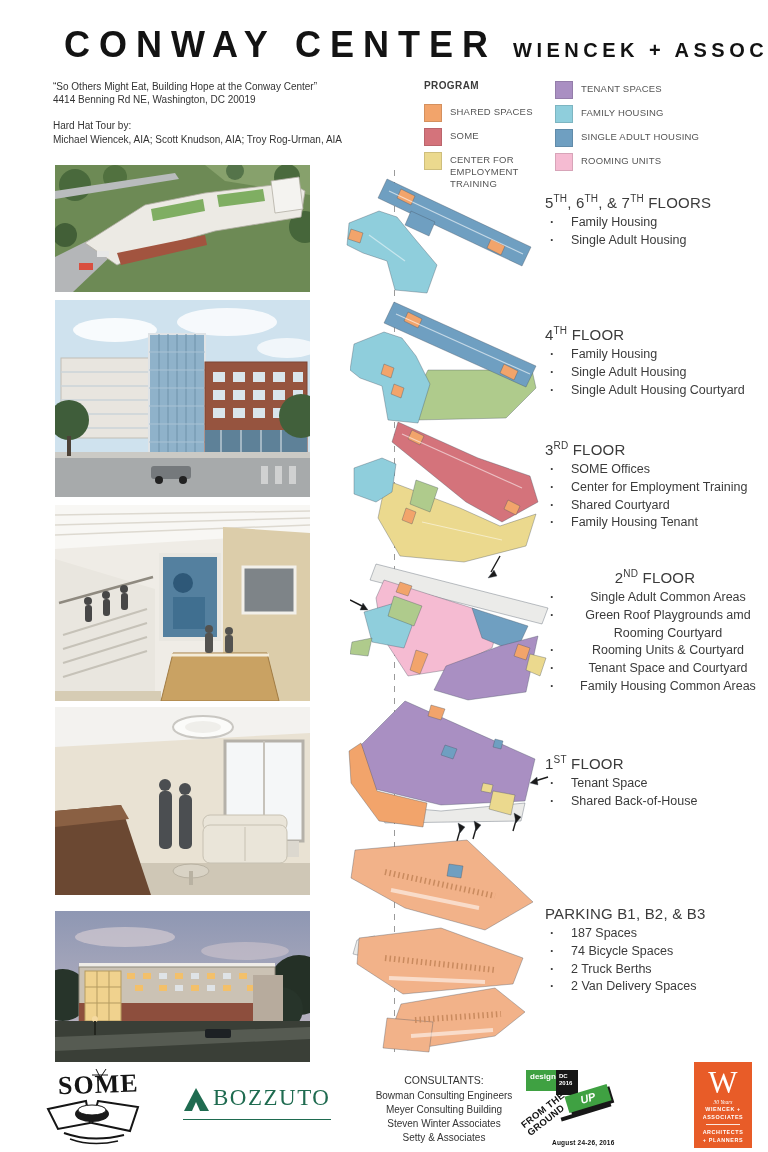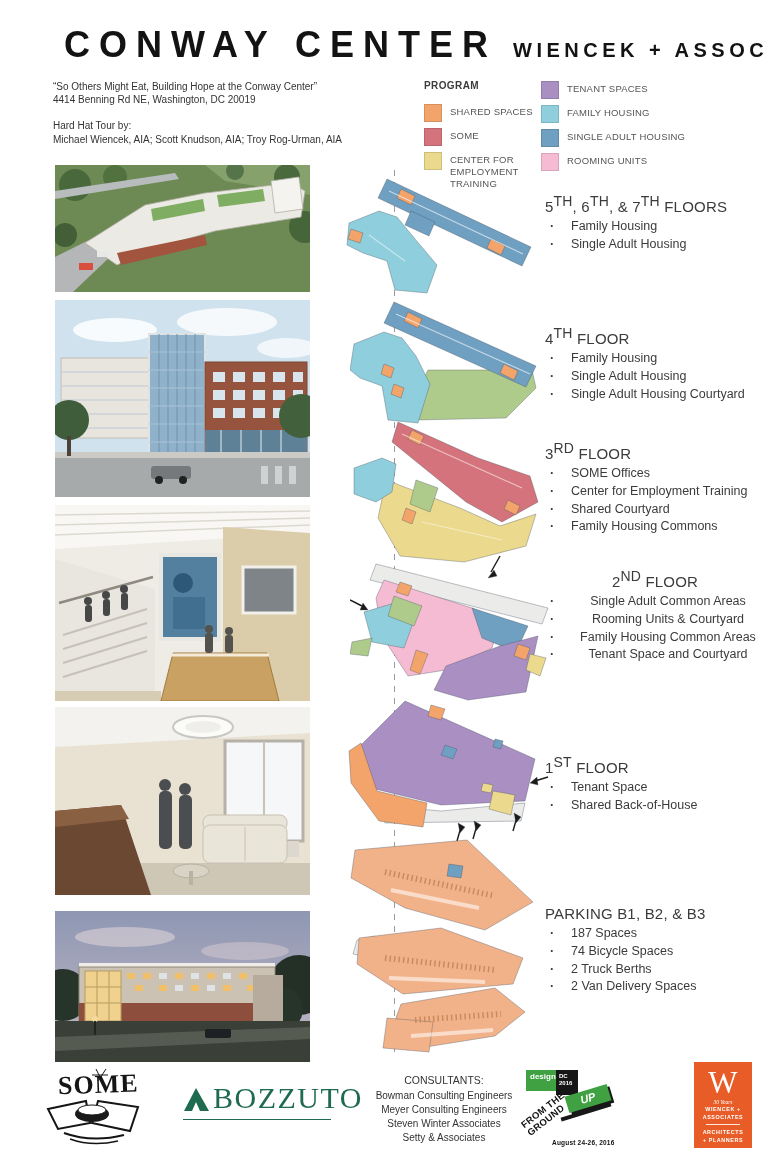--- a/index.html
+++ b/index.html
@@ -13,21 +13,21 @@
 
   
   .intro{position:absolute;left:53px;top:80px;width:330px;font-size:10px;line-height:1.32;color:#333;}
   .intro .blk{margin-bottom:13px;}
 
   
   .legend{position:absolute;left:424px;top:80px;width:340px;}
   .legend h2{margin:0 0 8px 0;font-size:10px;font-weight:700;letter-spacing:.4px;color:#3c3c3c;}
   .lg-col{position:absolute;}
   .lg-col.c1{left:0;top:24px;width:118px;}
-  .lg-col.c2{left:117px;top:1px;width:200px;}
+  .lg-col.c2{left:131px;top:1px;width:200px;}
   .lg-item{display:flex;align-items:flex-start;margin-bottom:6px;}
   .sw{width:16px;height:16px;flex:0 0 16px;margin-right:8px;border:1px solid rgba(0,0,0,.12);}
   .lg-item span.lbl{font-size:9.5px;line-height:1.25;color:#555;letter-spacing:.2px;padding-top:2px;}
 
   
   .photo{position:absolute;left:55px;width:255px;overflow:hidden;}
   .photo svg{display:block;width:100%;height:100%;}
 
   
   .siteline{position:absolute;left:394px;top:170px;width:1px;height:888px;
@@ -40,31 +40,31 @@
   .f-shared{fill:var(--c-shared);} .f-some{fill:var(--c-some);} .f-cet{fill:var(--c-cet);}
   .f-tenant{fill:var(--c-tenant);} .f-family{fill:var(--c-family);} .f-single{fill:var(--c-single);}
   .f-rooming{fill:var(--c-rooming);} .f-park{fill:var(--c-parking);}
   .f-green{fill:var(--c-courtyard);} .f-grey{fill:var(--c-grey);}
   .arrow{fill:#1a1a1a;stroke:none;}
   .aline{stroke:#1a1a1a;stroke-width:1.4;}
 
   
   .floor-sec{position:absolute;left:545px;width:220px;}
   .floor-sec h3{margin:0 0 3px 0;font-size:15px;font-weight:400;color:#3b3b3b;letter-spacing:.2px;}
-  .floor-sec h3 sup{font-size:14px;}
+  .floor-sec h3 sup{font-size:10px;}
   .floor-sec ul{margin:0;padding:0;list-style:none;}
   .floor-sec li{position:relative;padding-left:26px;font-size:12.5px;line-height:1.42;color:#3b3b3b;}
   .floor-sec li::before{content:"\00b7";position:absolute;left:5px;top:0;font-weight:700;}
 
   
   .some-logo{position:absolute;left:44px;top:1067px;width:102px;height:82px;}
   .bozzuto{position:absolute;left:183px;top:1082px;width:152px;height:40px;}
   .bozzuto .row{display:flex;align-items:center;height:32px;}
   .bozzuto .tri{width:27px;height:27px;flex:0 0 27px;}
-  .bozzuto .wd{font-family:"Liberation Serif",serif;font-size:30px;letter-spacing:1.5px;color:var(--c-bozzuto);margin-left:3px;}
+  .bozzuto .wd{font-family:"Liberation Serif",serif;font-size:23px;letter-spacing:1.5px;color:var(--c-bozzuto);margin-left:3px;}
   .bozzuto .ul{position:absolute;left:0;right:4px;bottom:2px;height:1px;background:var(--c-bozzuto);}
   .consultants{position:absolute;left:366px;top:1073px;width:156px;text-align:center;font-size:10px;line-height:1.42;color:#333;}
   .consultants .t{font-size:10.5px;margin-bottom:1px;}
   .eventlogo{position:absolute;left:522px;top:1062px;width:102px;height:90px;font-weight:700;color:#111;}
   .eventlogo .design{position:absolute;left:4px;top:8px;background:var(--c-event_green);color:#fff;font-size:8px;padding:3px 4px 10px 4px;width:22px;line-height:1;}
   .eventlogo .dc{position:absolute;left:34px;top:8px;background:#161616;color:#fff;font-size:6px;line-height:1.2;padding:3px 3px 8px 3px;width:16px;}
   .eventlogo .plate{position:absolute;left:44px;top:28px;width:44px;height:17px;background:var(--c-event_green);transform:rotate(-17deg);color:#fff;font-size:11px;font-style:italic;text-align:center;line-height:17px;box-shadow:2px 3px 0 #181818;}
   .eventlogo .plate2{position:absolute;left:38px;top:48px;width:52px;height:4px;background:#181818;transform:rotate(-17deg);}
   .eventlogo .fromthe{position:absolute;left:-2px;top:42px;transform:rotate(-38deg);font-size:9.5px;line-height:1.05;letter-spacing:.3px;}
   .eventlogo .date{position:absolute;left:30px;bottom:6px;font-size:6.5px;letter-spacing:.2px;}
@@ -460,31 +460,32 @@
       <li>Single Adult Housing Courtyard</li>
     </ul>
   </section>
 
   <section class="floor-sec" style="top:440px;">
     <h3>3<sup>RD</sup> FLOOR</h3>
     <ul>
       <li>SOME Offices</li>
       <li>Center for Employment Training</li>
       <li>Shared Courtyard</li>
-      <li>Family Housing Commons</li>
+      <li>Family Housing Tenant</li>
     </ul>
   </section>
 
   <section class="floor-sec" style="top:568px;text-align:center;">
     <h3>2<sup>ND</sup> FLOOR</h3>
     <ul>
       <li>Single Adult Common Areas</li>
+      <li>Green Roof Playgrounds amd Rooming Courtyard</li>
       <li>Rooming Units &amp; Courtyard</li>
+      <li>Tenant Space and Courtyard</li>
       <li>Family Housing Common Areas</li>
-      <li>Tenant Space and Courtyard</li>
     </ul>
   </section>
 
   <section class="floor-sec" style="top:754px;">
     <h3>1<sup>ST</sup> FLOOR</h3>
     <ul>
       <li>Tenant Space</li>
       <li>Shared Back-of-House</li>
     </ul>
   </section>
@@ -523,21 +524,21 @@
         <polygon points="9,26 13,17 17,26" fill="#ffffff"></polygon>
       </svg>
       <span class="wd">BOZZUTO</span>
     </div>
     <div class="ul"></div>
   </div>
 
   <div class="consultants">
     <div class="t">CONSULTANTS:</div>
     <div>Bowman Consulting Engineers</div>
-    <div>Meyer Consulting Engineers</div>
+    <div>Meyer Consulting Building</div>
     <div>Steven Winter Associates</div>
     <div>Setty &amp; Associates</div>
   </div>
 
   <div class="eventlogo">
     <span class="design">design</span>
     <span class="dc">DC 2016</span>
     <span class="plate">UP</span>
     <span class="plate2"></span>
     <span class="fromthe">

